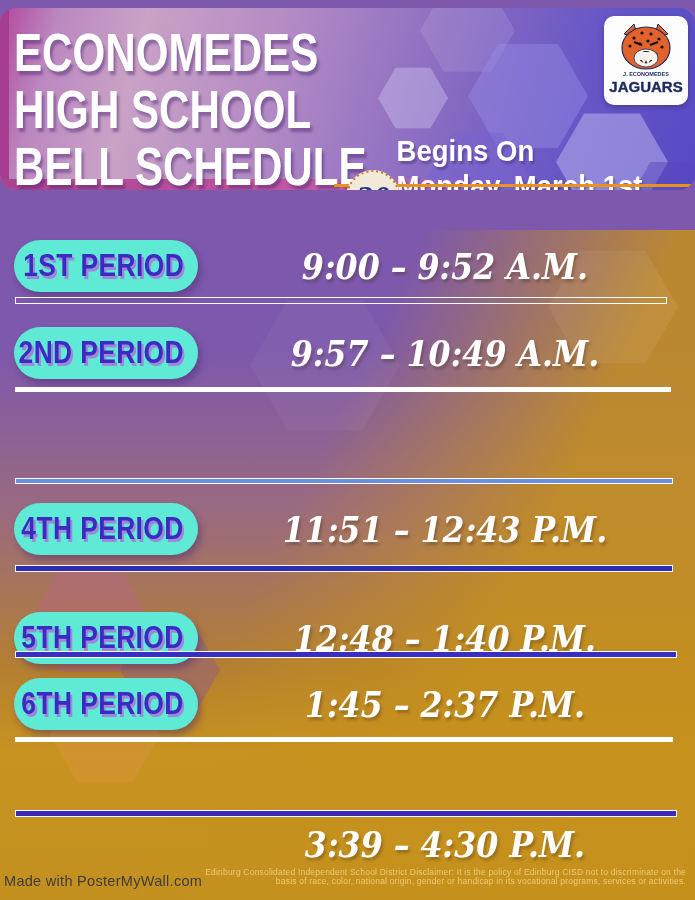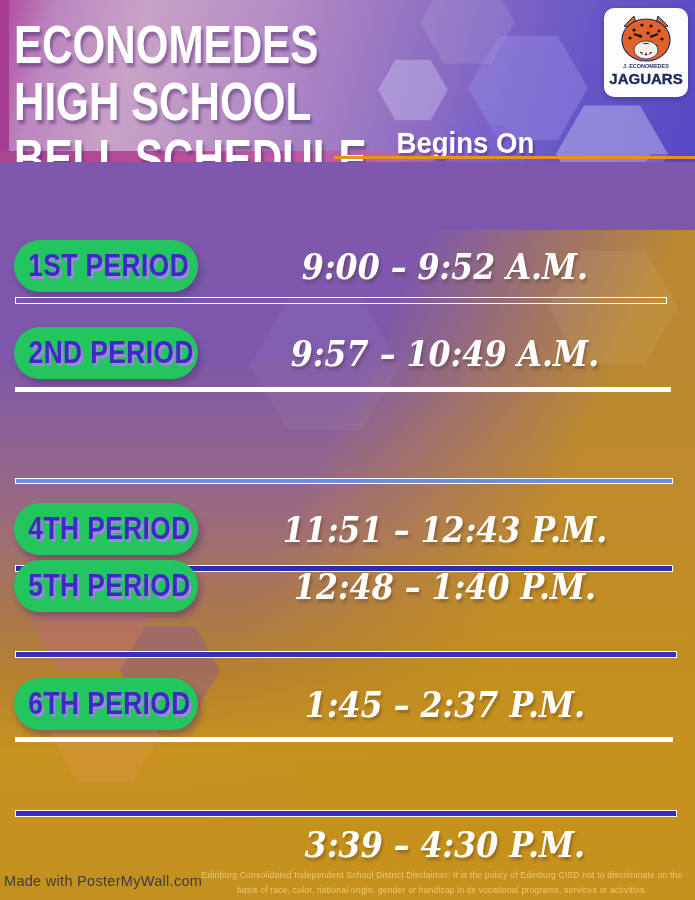--- a/index.html
+++ b/index.html
@@ -1,22 +1,22 @@
 <!DOCTYPE html>
 <html><head>
 <meta charset="utf-8">
 <style>
   html,body{margin:0;padding:0;}
   body{font-family:"Liberation Sans",sans-serif;}
   #poster{position:relative;width:695px;height:900px;overflow:hidden;background:#7d58ac;}
 
   
-  #header{position:absolute;left:0;top:0;width:695px;height:162px;
+  #header{position:absolute;left:0;top:8px;width:695px;height:182px;
     background:linear-gradient(105deg,#b2479b 0%,#bb87c0 8%,#c9a2c6 20%,#b58cc4 38%,#8a6cc2 62%,#6656c6 82%,#5649c4 100%);
-    overflow:hidden;}
+    overflow:hidden;border-radius:16px;}
   #header .left-edge{position:absolute;left:0;top:0;width:9px;height:230px;background:#a63d92;}
   #header .bottom-strip{position:absolute;left:0;bottom:0;height:11px;width:100%;
     background:linear-gradient(to right,#a8458e 0%,#c055a0 40%,#b864b0 55%,rgba(120,90,180,0) 72%);}
   .orange-rule{position:absolute;left:334px;bottom:3px;right:0;height:3px;background:#e8941c;z-index:3;}
 
   .hex{position:absolute;clip-path:polygon(25% 6.7%,75% 6.7%,100% 50%,75% 93.3%,25% 93.3%,0% 50%);z-index:1;}
 
   #title{position:absolute;left:14px;top:16px;z-index:2;}
   #title .tline{display:block;color:#fff;font-weight:bold;font-size:54px;line-height:57px;
     letter-spacing:0px;transform:scaleX(0.78);transform-origin:left center;white-space:nowrap;
@@ -32,47 +32,47 @@
   #anniv{position:absolute;left:333px;top:156px;width:80px;height:74px;z-index:4;}
 
   
   #body{position:absolute;left:0;top:230px;width:695px;height:670px;
     background:linear-gradient(#7d58ac 0%,#7d58ac 18%,#9a6a80 42%,#b5802f 66%,#c8931f 78%,#c39020 100%);}
   #body .diag{position:absolute;inset:0;
     background:linear-gradient(115deg,rgba(198,145,28,0) 42%,rgba(198,145,28,0.85) 68%);}
 
   #rows{position:absolute;left:0;top:0;width:695px;height:900px;z-index:2;}
   .row{position:absolute;left:0;right:0;height:58px;}
-  .pill{position:absolute;left:14px;top:0;width:184px;height:52px;background:#22c55e;border-radius:27px;
-    display:flex;align-items:center;justify-content:flex-start;
+  .pill{position:absolute;left:14px;top:0;width:184px;height:52px;background:#5eead4;border-radius:27px;
+    display:flex;align-items:center;justify-content:flex-end;
     box-shadow:3px 5px 7px rgba(70,40,110,0.45);}
   .label{font-weight:bold;font-size:31px;color:#3a2cc2;letter-spacing:0.5px;white-space:nowrap;
     transform:scaleX(0.85);text-shadow:2.5px 2.5px 0 #9f86d8;}
   .time{position:absolute;left:200px;right:5px;top:5px;text-align:center;color:#fff;
     font-family:"DejaVu Serif",serif;font-weight:bold;font-style:italic;font-size:36px;
     letter-spacing:0px;transform:scaleX(0.88);white-space:nowrap;
     text-shadow:2px 3px 3px rgba(70,45,30,0.35);}
 
   .row-1{top:240px}.row-2{top:327px}.row-3{top:414px}.row-4{top:503px}
-  .row-5{top:560px}.row-6{top:678px}.row-7{top:752px}.row-8{top:818px}
+  .row-5{top:612px}.row-6{top:678px}.row-7{top:752px}.row-8{top:818px}
   .row-8 .pill{width:206px;height:56px;}
   .row-8 .label{font-size:33px;}
 
   .divider{position:absolute;left:15px;right:22px;height:7px;border:1.5px solid #fff;box-sizing:border-box;}
   .divider-1{top:297px;background:transparent;right:28px;}
   .divider-2{top:387px;background:#ffffff;height:5px;right:24px;}
   .divider-3{top:478px;background:#6b8fe0;height:6px;}
   .divider-4{top:565px;background:#2d2db4;}
   .divider-5{top:651px;background:#3a2ec0;right:18px;}
   .divider-6{top:737px;background:#ffffff;height:5px;}
   .divider-7{top:810px;background:#3c2bb8;right:18px;}
 
   
-  #disclaimer{position:absolute;left:198px;top:868px;width:488px;z-index:4;text-align:center;
-    color:#eccb74;font-size:8.5px;line-height:15px;letter-spacing:0.2px;}
+  #disclaimer{position:absolute;left:198px;top:868px;width:488px;z-index:4;text-align:right;
+    color:#eccb74;font-size:8.5px;line-height:9px;letter-spacing:0.2px;}
   #watermark{position:absolute;left:4px;top:873px;z-index:6;color:#3d3d3d;font-size:14.5px;
     letter-spacing:0.3px;}
 </style>
 </head>
 <body>
 
 <div id="poster">
 
   <div id="header">
     <div class="left-edge"></div>

